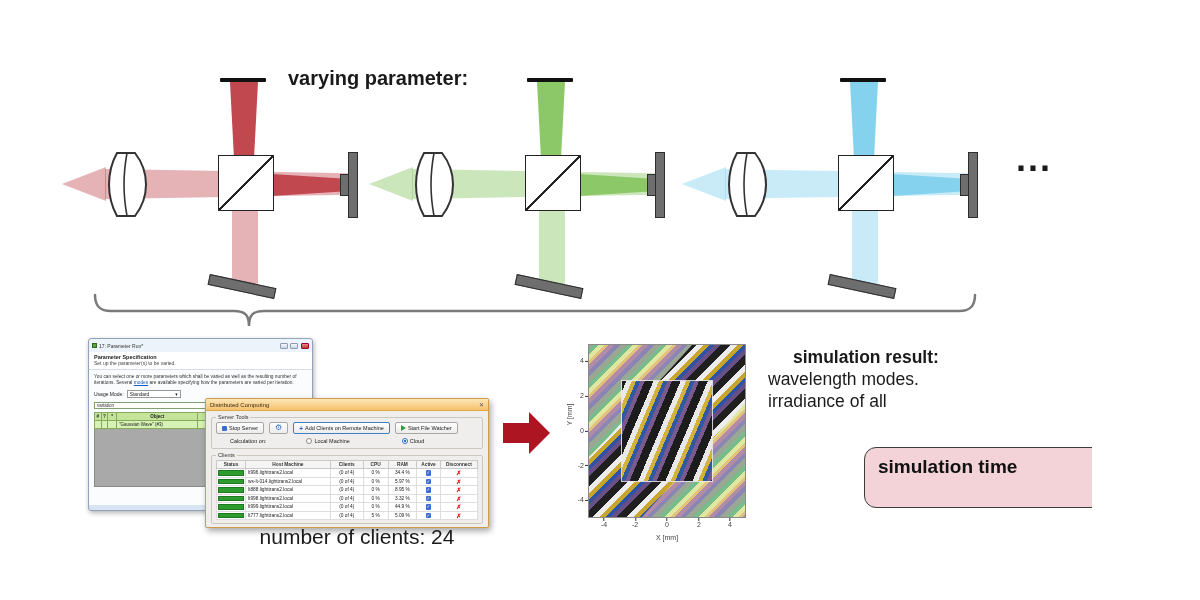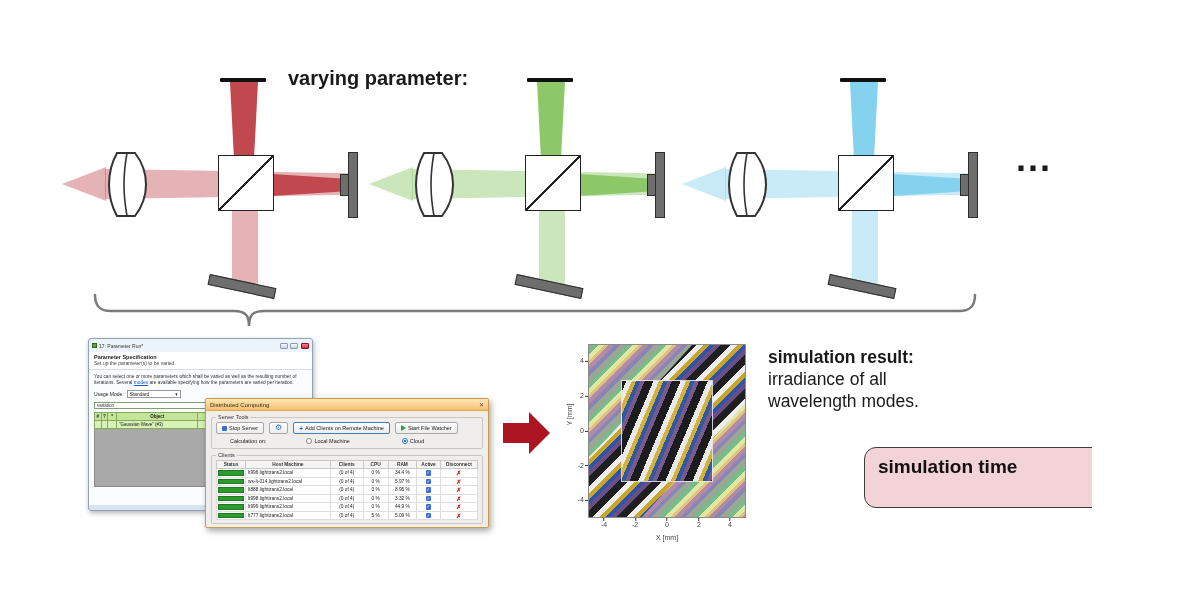--- a/index.html
+++ b/index.html
@@ -127,21 +127,21 @@
   .xaxis-ticks { position:absolute; left:32px; top:182px; width:158px; height:3px;
     background:repeating-linear-gradient(90deg, #333 0 1px, transparent 1px 31.6px);
     background-position:15.3px 0; }
   .yaxis-ticks { position:absolute; left:29px; top:8px; width:3px; height:174px;
     background:repeating-linear-gradient(180deg, #333 0 1px, transparent 1px 34.8px);
     background-position:0 16.9px; }
   .xlabel { position:absolute; left:32px; top:198px; width:158px; text-align:center; }
   .ylabel { position:absolute; left:2px; top:75px; transform:rotate(-90deg); transform-origin:center; }
 
   .result-text { position:absolute; left:768px; top:346px; font-size:17.5px; color:#1a1a1a; line-height:1.27; }
-  .result-text .b { font-weight:bold; }
+  .result-text .b { font-weight:bold;margin-left:25px; }
 
   
   .time-box { position:absolute; left:864px; top:447px; width:276px; height:61px;
     background:var(--time-box-bg); border:1.6px solid #3c3c3c; border-radius:12px;
     padding:7px 0 4px 13px; font-size:19px; font-weight:bold; color:#111; line-height:1.25; }
   .time-box .red { color:var(--time-red); }
 </style>
 </head>
 <body>
 
@@ -371,20 +371,21 @@
             <td>5.09 %</td>
             <td><span class="chk">✓</span></td>
             <td><span class="xmark">✗</span></td>
           </tr>
         </tbody>
           </table>
       </fieldset>
     </div>
   </div>
 
+  <div class="caption">number of clients: 24</div>
 
   <svg class="arrow" width="48" height="46" viewBox="0 0 48 46">
     <polygon points="0,13 26,13 26,2 47,23 26,44 26,33 0,33" fill="#ae1523"></polygon>
   </svg>
 
   <div class="plot">
     <div class="plot-area">
       <div class="plot-band"></div>
       <div class="plot-square"></div>
     </div>
@@ -399,21 +400,21 @@
     <span class="xtick" style="left:71px">-2</span>
     <span class="xtick" style="left:103px">0</span>
     <span class="xtick" style="left:135px">2</span>
     <span class="xtick" style="left:166px">4</span>
     <div class="xlabel">X [mm]</div>
     <div class="ylabel">Y [mm]</div>
   </div>
 
   <div class="result-text">
     <div class="b">simulation result:</div>
+    <div>wavelength modes.</div>
     <div>irradiance of all</div>
-    <div>wavelength modes.</div>
   </div>
 
   <div class="time-box">
     <div>simulation time</div>
   </div>
 
 </div>
 
 </body></html>

